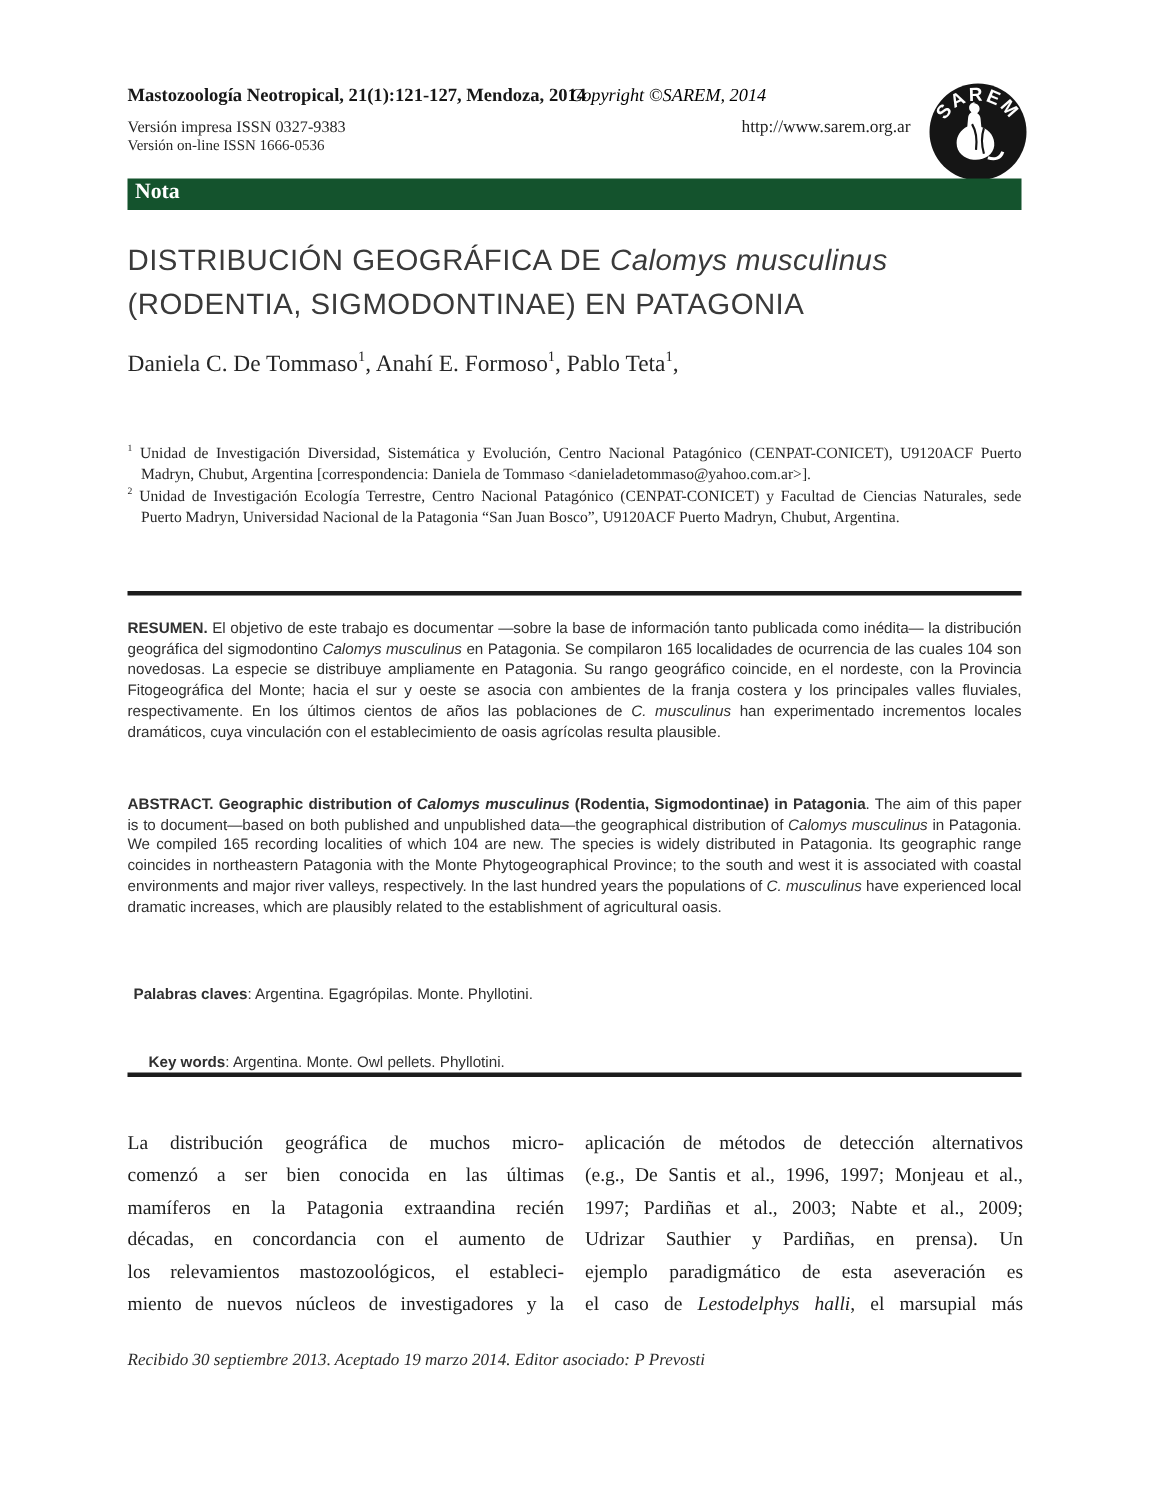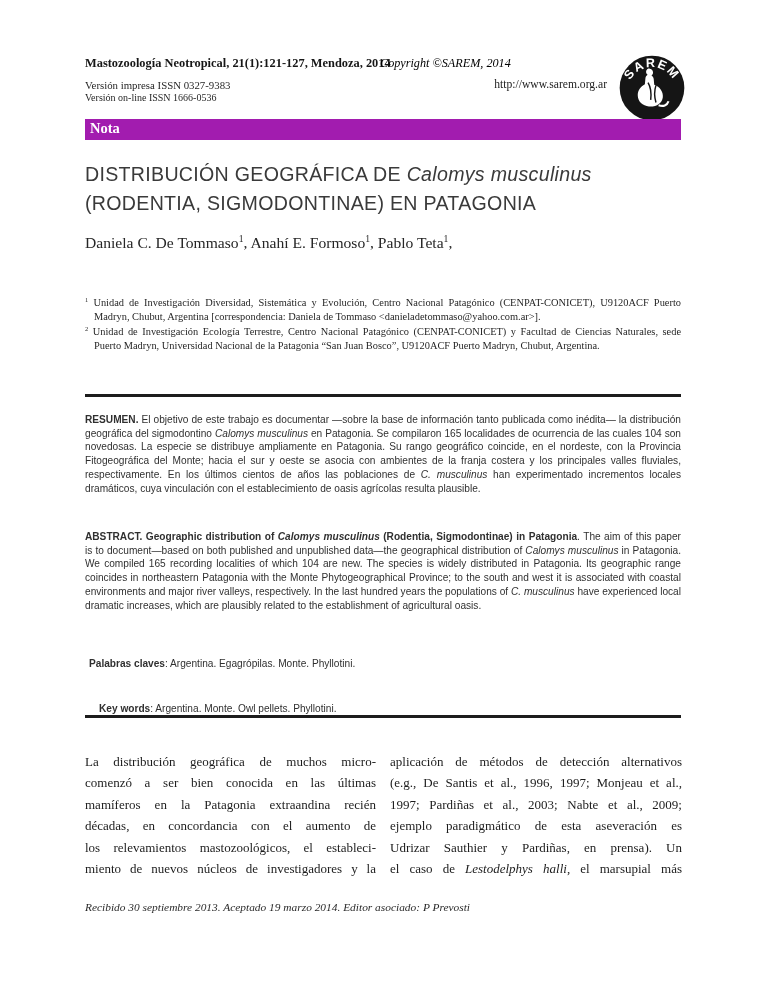--- a/index.html
+++ b/index.html
@@ -16,21 +16,21 @@
 
   
   .journal{left:85px;top:56px;font-size:12.4px;font-weight:bold;color:#171717;}
   .copyright{left:380px;top:56px;width:227px;text-align:left;font-size:12.2px;color:#000000;font-style:italic;}
   .issn1{left:85px;top:79px;font-size:10.8px;color:#262626;}
   .url{left:380px;top:78px;width:227px;text-align:right;font-size:11.6px;color:#222;}
   .issn2{left:85px;top:92px;font-size:10px;color:#262626;}
   .logo{left:619px;top:55px;width:66px;height:66px;}
 
   
-  .banner{left:85px;top:119px;width:596px;height:21px;background:#a21caf;}
+  .banner{left:85px;top:119px;width:596px;height:21px;background:#14532d;}
   .banner span{display:block;padding:1px 0 0 5px;font-size:14.5px;font-weight:bold;color:#ffffff;}
 
   
   .title{left:85px;top:160px;width:640px;
     font-family:"Liberation Sans","DejaVu Sans",sans-serif;
     font-size:19.6px;line-height:28.5px;letter-spacing:0.3px;color:#3a3a3a;}
   .authors{left:85px;top:231px;width:620px;font-size:15.6px;line-height:24.5px;color:#262626;}
 
   
   .affils{left:85px;top:296px;width:596px;font-size:10.4px;line-height:14.3px;color:#262626;text-align:justify;}
@@ -114,20 +114,20 @@
       <div class="line"><span>comenzó a ser bien conocida en las últimas</span></div>
       <div class="line"><span>mamíferos en la Patagonia extraandina recién</span></div>
       <div class="line"><span>décadas, en concordancia con el aumento de</span></div>
       <div class="line"><span>los relevamientos mastozoológicos, el estableci-</span></div>
       <div class="line"><span>miento de nuevos núcleos de investigadores y la</span></div>
     </div>
   <div class="abs col col-right">
       <div class="line"><span>aplicación de métodos de detección alternativos</span></div>
       <div class="line"><span>(e.g., De Santis et al., 1996, 1997; Monjeau et al.,</span></div>
       <div class="line"><span>1997; Pardiñas et al., 2003; Nabte et al., 2009;</span></div>
+      <div class="line"><span>Udrizar Sauthier y Pardiñas, en prensa). Un</span></div>
       <div class="line"><span>ejemplo paradigmático de esta aseveración es</span></div>
-      <div class="line"><span>Udrizar Sauthier y Pardiñas, en prensa). Un</span></div>
       <div class="line"><span>el caso de </span><span class="i">Lestodelphys halli</span><span>, el marsupial más</span></div>
     </div>
 
   <div class="abs footer">Recibido 30 septiembre 2013. Aceptado 19 marzo 2014. Editor asociado: P Prevosti</div>
 
 </div>
 
 </body></html>

